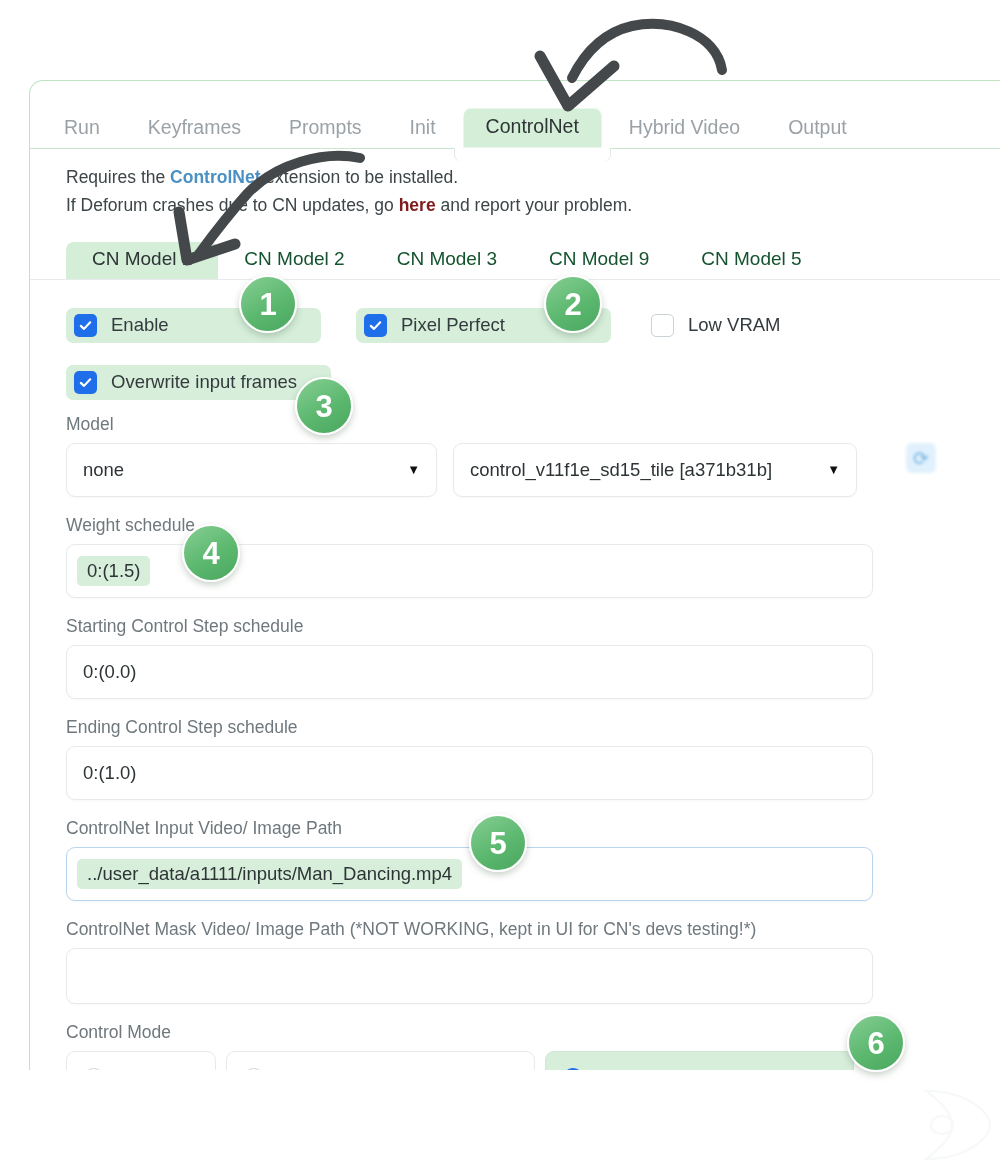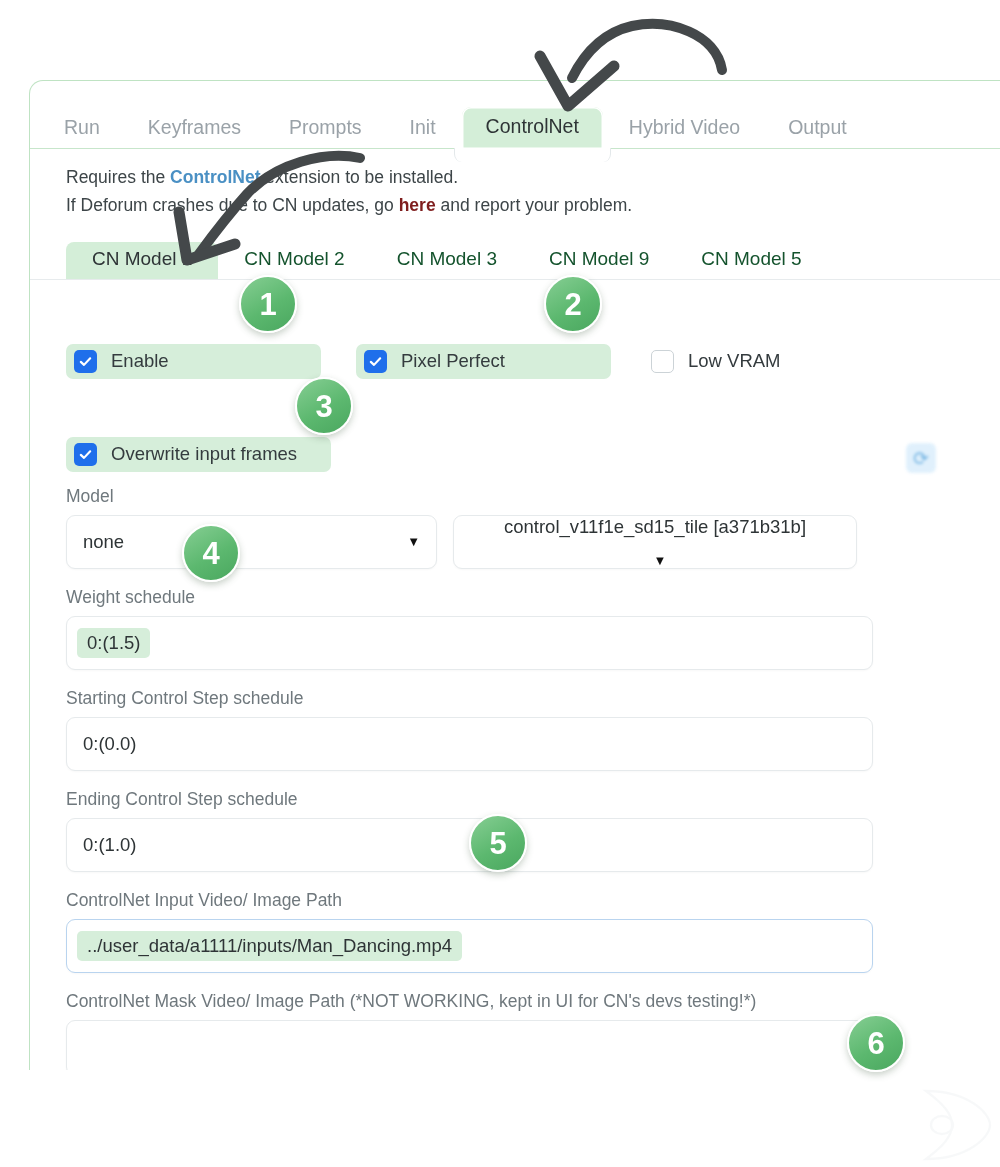--- a/index.html
+++ b/index.html
@@ -111,21 +111,20 @@
 
   
   .row { display: flex; align-items: center; padding-left: 36px; }
   .row-1 { margin-top: 28px; }
   .row-2 { margin-top: 22px; }
 
   .chkwrap {
     display: flex; align-items: flex-start;
     padding: 6px 10px 6px 8px;
     border-radius: 7px;
-    margin-top: 36px;
   }
   .chkwrap.hl { background: #d6eeda; }
   .chk {
     width: 23px; height: 23px;
     border-radius: 5px;
     flex: none;
     display: flex; align-items: center; justify-content: center;
   }
   .chk.on { background: #1f6feb; }
   .chk.off { background: #ffffff; border: 1.5px solid #ccd3d7; }
@@ -300,21 +299,21 @@
 
       <div style="margin-top:14px;">
         <div style="display:flex; padding-left:36px;">
           <div class="flabel" style="padding-left:0;">Model</div>
         </div>
         <div class="fieldrow">
           <div class="select" style="width:371px;">
             <span>none</span>
             <span class="caret">▼</span>
           </div>
-          <div class="select" style="width:404px;flex-direction:column;">
+          <div class="select" style="width:404px;">
             <span>control_v11f1e_sd15_tile [a371b31b]</span>
             <span class="caret">▼</span>
           </div>
         </div>
       </div>
 
       <div class="sect">
         <div class="flabel">Weight schedule</div>
         <div class="fieldrow">
           <div class="textbox wide">

